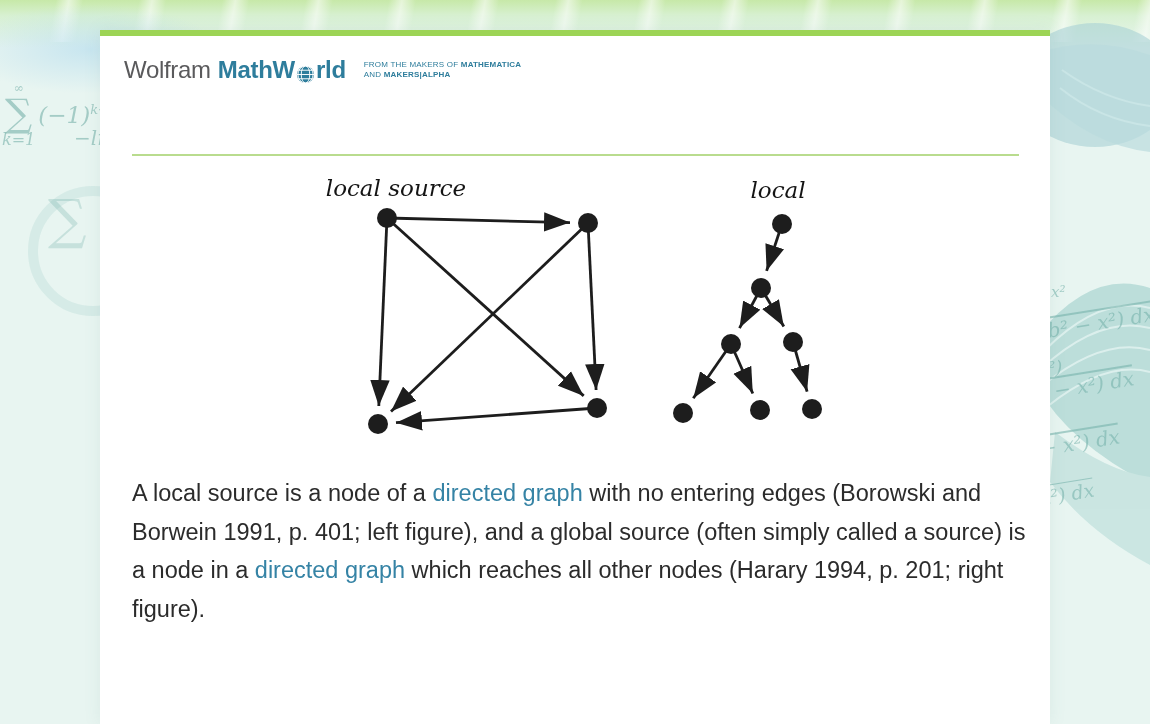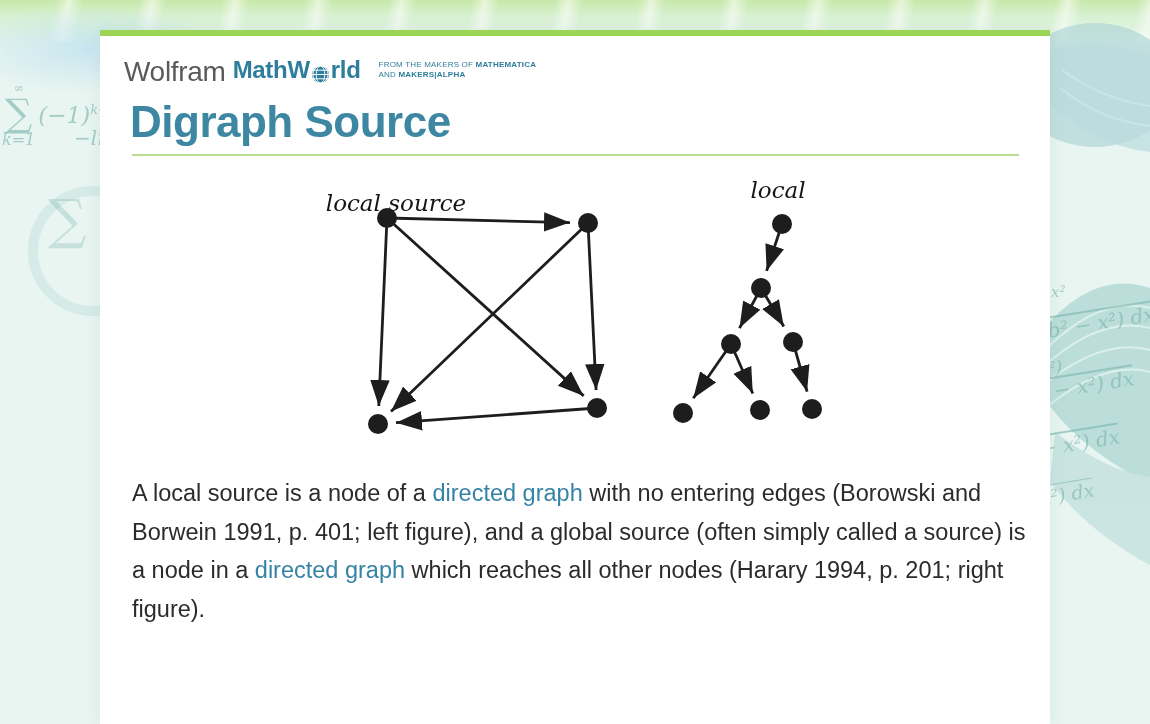--- a/index.html
+++ b/index.html
@@ -59,38 +59,38 @@
   .frag5 { left:1040px; top:487px; font-size:19px; transform:rotate(-9deg); text-decoration:overline; }
 
   
   .card {
     position:absolute; left:100px; top:30px; width:950px; height:694px; z-index:2;
     background:#ffffff; border-top:6px solid #9cd455; box-sizing:border-box;
     box-shadow:0 0 16px rgba(90,140,130,0.10);
   }
 
   .logo-row { position:absolute; left:24px; top:20px; display:flex; align-items:flex-start; cursor:pointer; }
-  .logo-wolfram { font-size:28px; font-weight:500; color:#5a5a5c; letter-spacing:-0.3px; }
+  .logo-wolfram { font-size:24px; font-weight:500; color:#5a5a5c; letter-spacing:-0.3px; }
   .logo-mathworld { font-size:24px; font-weight:700; color:#2e7d9c; letter-spacing:-0.3px; margin-left:7px;
     display:inline-flex; align-items:flex-end; }
   .globe { width:19px; height:19px; margin:3px 1px 0 1px; }
   .tagline { margin-left:18px; margin-top:4px; font-size:8px; line-height:1.3; color:#2e7d9c;
     letter-spacing:0.2px; font-weight:400; white-space:nowrap; }
   .tagline .brand { font-weight:700; }
 
   .page-title { position:absolute; left:30px; top:62px; font-size:44px; line-height:48px;
     font-weight:700; color:#3d87a3; letter-spacing:-0.5px; }
   .title-rule { position:absolute; left:32px; top:118px; width:887px; height:2px; background:#b9dc8e; }
 
   .fig-svg { position:absolute; left:180px; top:135px; }
   .edge { stroke:#1d1d1d; stroke-width:2.8; }
   .node { fill:#1d1d1d; }
   .fig-label { position:absolute; font-family:"DejaVu Serif", serif; font-style:italic;
     font-size:23px; color:#141414; transform:translateX(-50%); white-space:nowrap; }
-  .fig-label.local { left:296px; top:154px; }
+  .fig-label.local { left:296px; top:139px; }
   .fig-label.source { left:678px; top:141px; }
 
   .paragraph { position:absolute; left:32px; top:438px; width:900px;
     font-size:23.5px; line-height:38.6px; color:#2b2b2b; }
   .paragraph a { color:#3583a5; text-decoration:none; cursor:pointer; }
 </style>
 </head>
 <body>
 
 <div class="bg-band"></div>
@@ -153,21 +153,20 @@
       <span>rld</span>
     </span>
     <span class="tagline">
       <span>FROM THE MAKERS OF</span>
       <span class="brand">MATHEMATICA</span><br>
       <span>AND</span>
       <span class="brand">MAKERS|ALPHA</span>
     </span>
   </div>
 
-  <h1 class="page-title" style="margin:0;">Digraph Source</h1>
   <div class="title-rule"></div>
 
   <div class="fig-label local">local source</div>
   <div class="fig-label source">local</div>
 
   <svg class="fig-svg" width="560" height="285" viewBox="280 165 560 285">
     <defs>
       <marker id="arrowhead" viewBox="0 0 24 18" refX="24" refY="9" markerWidth="26" markerHeight="20" orient="auto" markerUnits="userSpaceOnUse">
         <path d="M0,0 L24,9 L0,18 Z" fill="#1d1d1d"></path>
       </marker>

